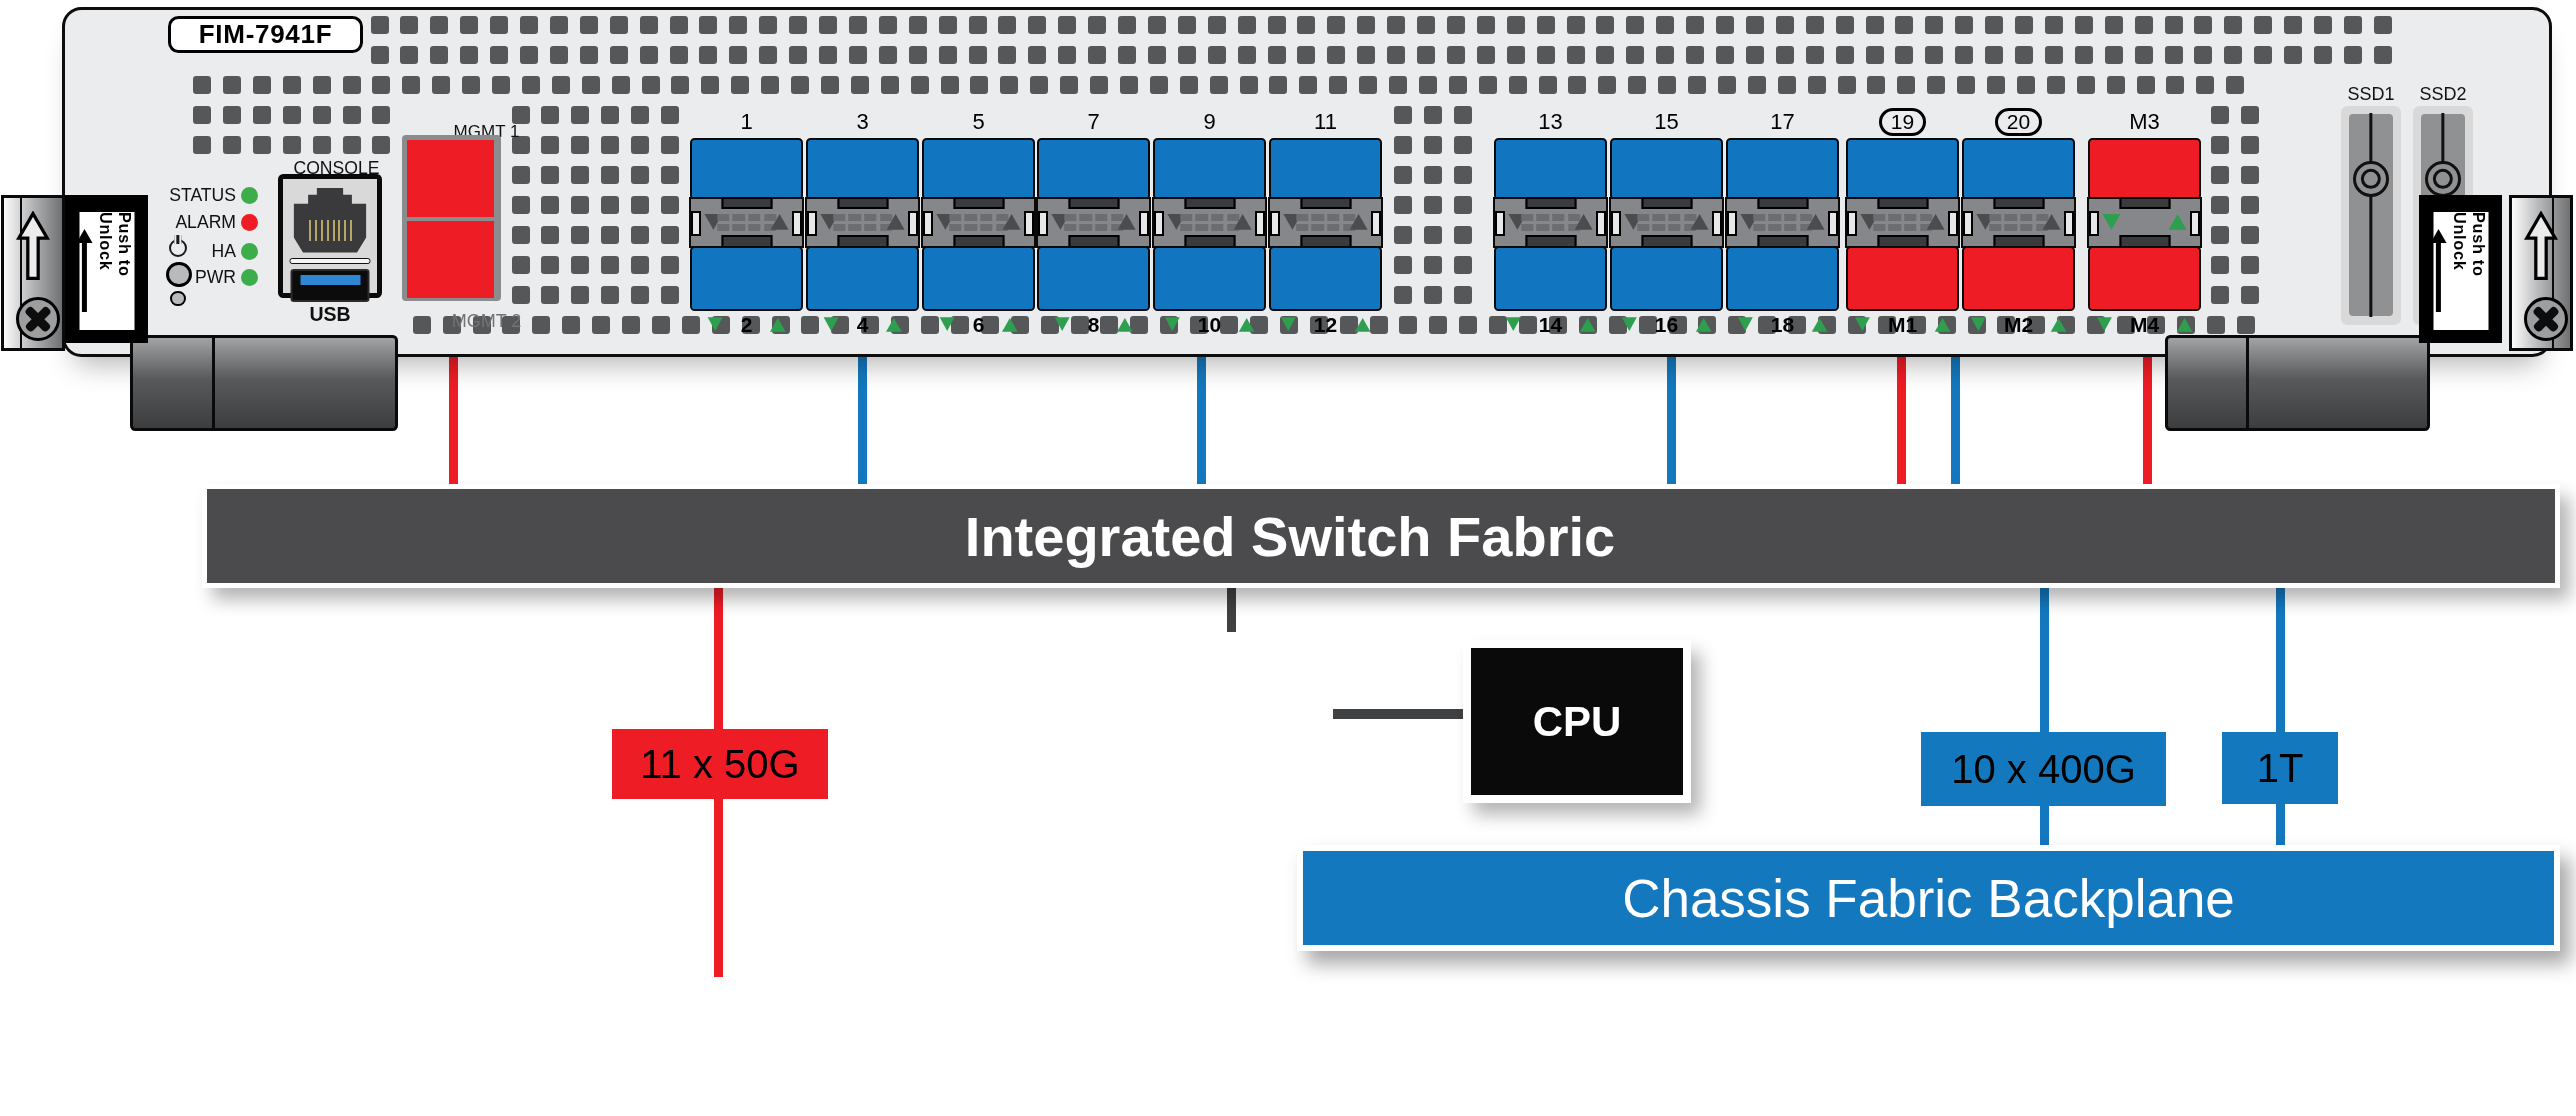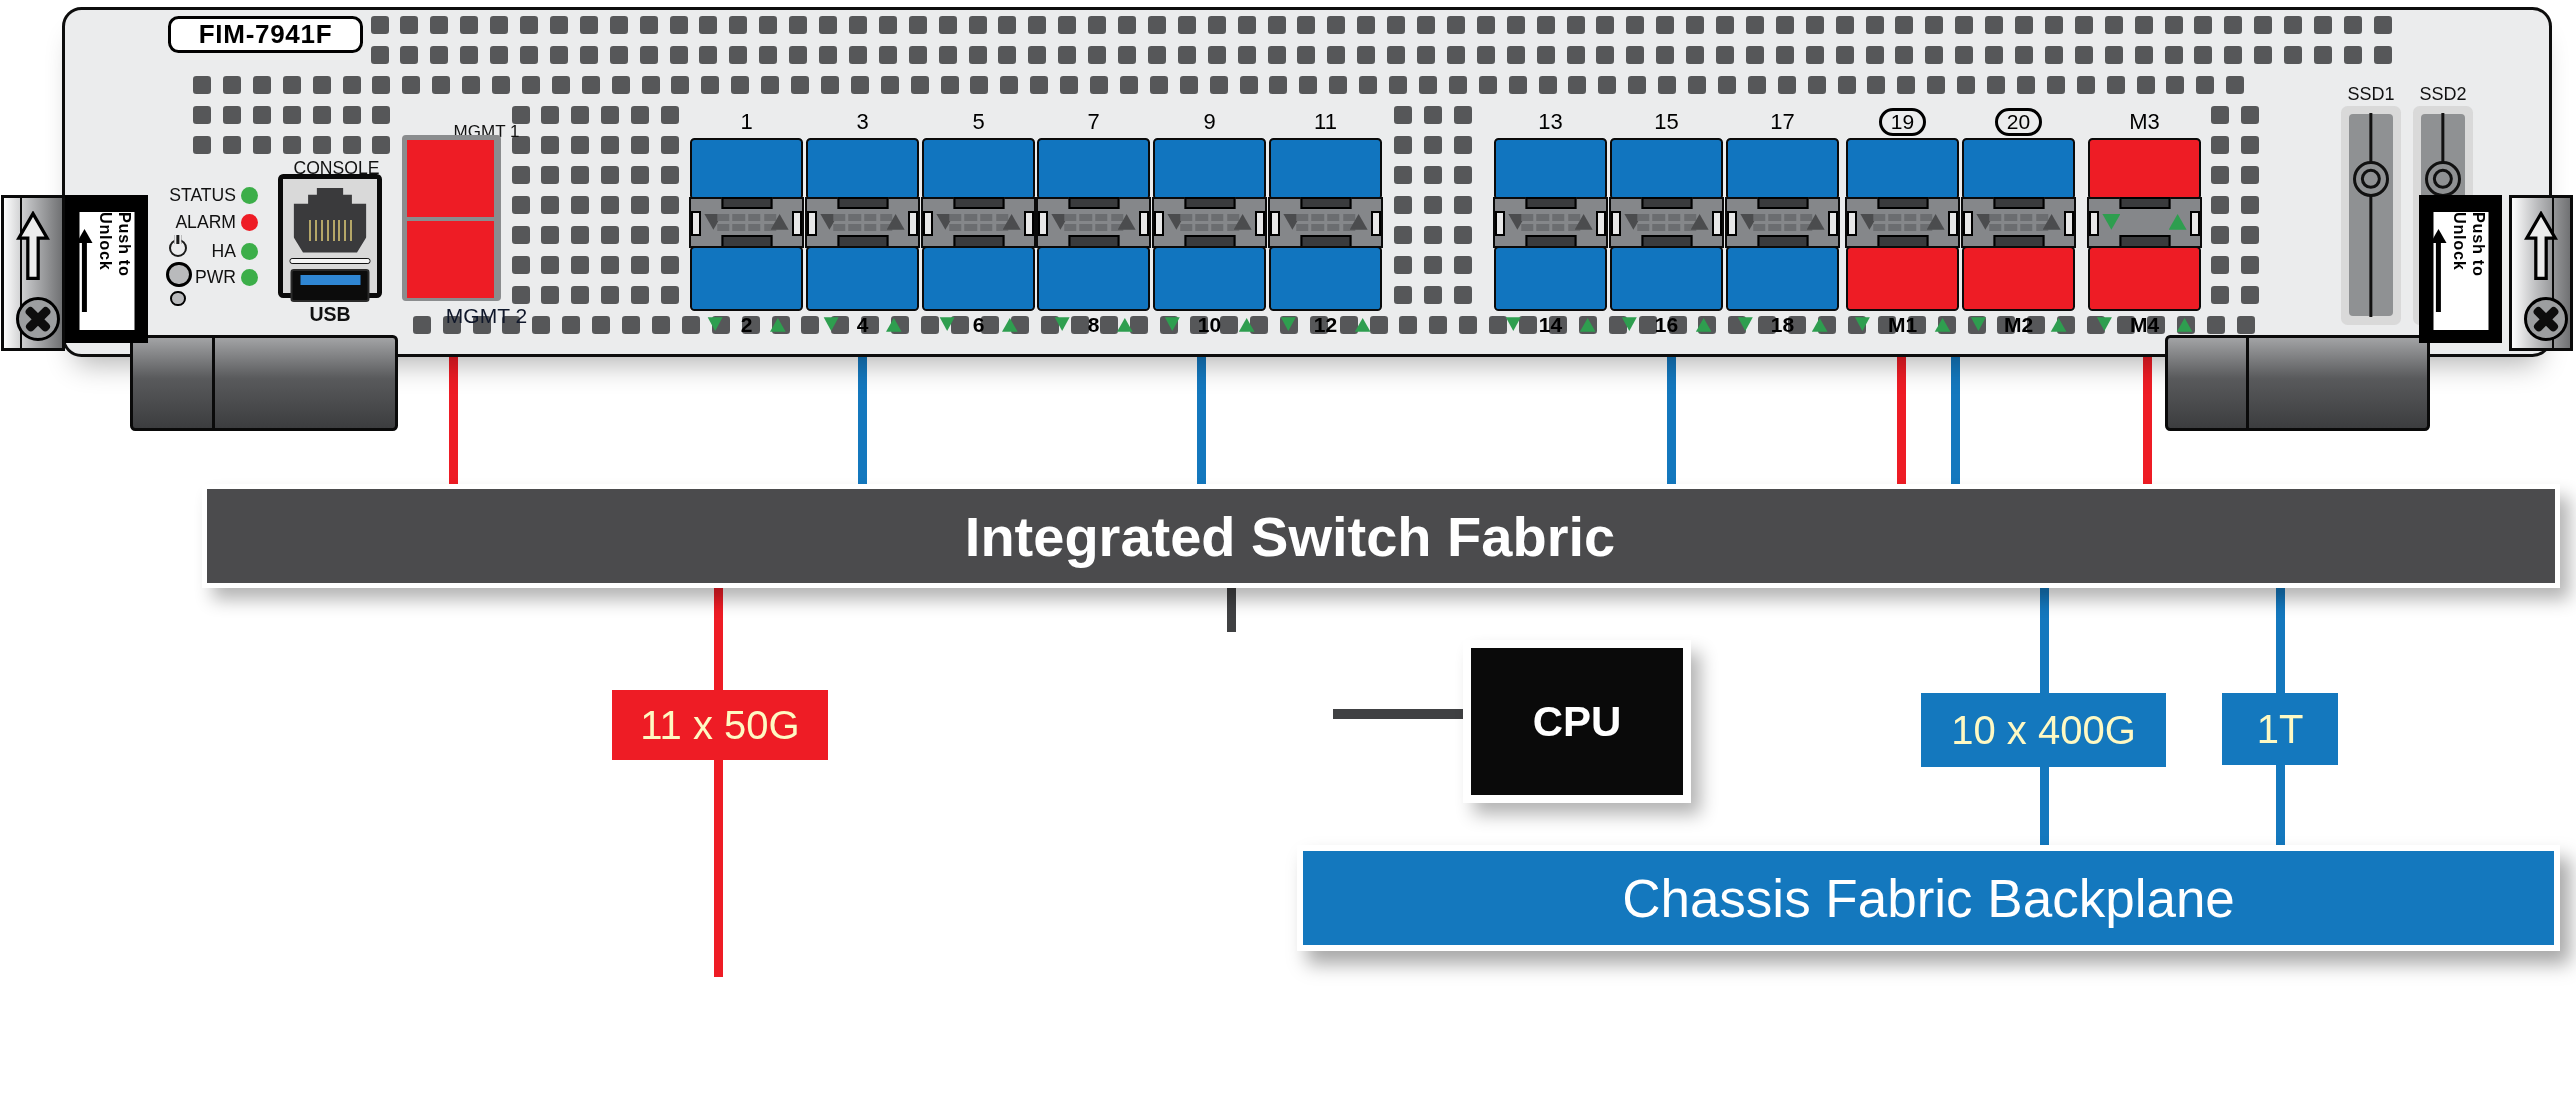--- a/index.html
+++ b/index.html
@@ -33,21 +33,21 @@
   #rj45 .pins{position:absolute;left:50%;top:50%;transform:translateX(-50%);width:43px;height:21px;
         background:repeating-linear-gradient(90deg,#b5a768 0 2px,transparent 2px 5.9px);}
   #console-sep{position:absolute;left:50%;top:79px;transform:translateX(-50%);width:79px;height:4.6px;background:#f4f4f4;border:1.3px solid #111;border-radius:2.6px;}
   #usb-port{position:absolute;left:50%;top:90px;transform:translateX(-50%);width:75px;height:29px;background:#0c0c0c;border:2px solid #2b2b2b;border-radius:3.3px;}
   #usb-port .tongue{position:absolute;left:50%;top:4.6px;transform:translateX(-50%);width:60px;height:10.4px;background:#2f86d3;}
   #usb-label{position:absolute;left:213px;top:293px;width:104px;text-align:center;font-size:19.5px;font-weight:bold;color:#111;}
   
   #mgmt1-label{position:absolute;left:337px;top:112px;width:169px;text-align:center;font-size:17px;color:#111;}
   #mgmt-frame{position:absolute;left:337px;top:125px;width:99px;height:166px;border:5.9px solid #8a8c8e;border-radius:3.9px;background:#8a8c8e;box-sizing:border-box;}
   .mgmt-port{position:absolute;left:0;width:87px;background:#ee1c25;}
-  #mgmt2-label{position:absolute;left:337px;top:294px;width:169px;text-align:center;font-size:21px;color:#0f172a;}
+  #mgmt2-label{position:absolute;left:337px;top:301px;width:169px;text-align:center;font-size:18px;color:#737373;}
   
   .pcol{position:absolute;top:99px;width:113px;height:229px;}
   .plabel{position:absolute;top:0;left:0;right:0;height:26px;display:flex;align-items:center;justify-content:center;
           font-size:22px;color:#000;}
   .plabel .pill{border:3.3px solid #000;border-radius:15.6px;padding:0 8.5px;line-height:22px;font-size:21px;background:#ebeced;}
   .pport{position:absolute;left:0;width:113px;border:2.6px solid #0a0a0a;border-radius:4.6px;box-sizing:border-box;}
   .pport.top{top:29px;height:62px;}
   .pport.bot{top:137px;height:65px;}
   .cage{position:absolute;left:-1.3px;right:-1.3px;top:88px;height:51px;background:#85878a;border:2.6px solid #0a0a0a;box-sizing:border-box;}
   .tab{position:absolute;left:50%;transform:translateX(-50%);width:47px;height:8.5px;background:#3a3b3d;border:2px solid #000;}
@@ -98,21 +98,21 @@
   #isf{position:absolute;left:202px;top:484px;width:2166px;height:94px;background:#4b4b4d;border:5.2px solid #fff;box-sizing:content-box;
        display:flex;align-items:center;justify-content:center;padding-right:182px;z-index:3;}
   #isf span{color:#fff;font-size:56px;}
   #np7{position:absolute;left:1112px;top:629px;width:224px;height:156px;background:#0c9b51;border:7.8px solid #fff;box-sizing:border-box;
        display:flex;flex-direction:column;align-items:center;justify-content:center;z-index:3;}
   #np7 div{color:#fff;font-size:36px;line-height:1.5;}
   #cpu{position:absolute;left:1463px;top:640px;width:228px;height:163px;background:#0a0a0a;border:8.5px solid #fff;box-sizing:border-box;
        display:flex;align-items:center;justify-content:center;z-index:3;}
   #cpu span{color:#fff;font-size:42px;}
   #np7-cpu{position:absolute;left:1333px;top:709px;width:133px;height:10.4px;background:#404143;z-index:2;}
-  .linklabel{position:absolute;display:flex;align-items:center;justify-content:center;color:#fef9c3;font-size:40px;z-index:3;}
+  .linklabel{position:absolute;display:flex;align-items:center;justify-content:center;color:#000000;font-size:40px;z-index:3;margin-top:39px;}
   #bar-fabric{position:absolute;left:1297px;top:845px;width:1251px;height:94px;background:#1478be;border:6.5px solid #fff;box-sizing:content-box;
               display:flex;align-items:center;justify-content:center;z-index:2;box-shadow:10.4px 13px 18px rgba(0,0,0,.35);}
   #bar-fabric span{color:#fff;font-size:53px;}
   #bar-base{position:absolute;left:187px;top:970px;width:1237px;height:96px;background:#ee1c25;border:6.5px solid #fff;box-sizing:content-box;
             display:flex;align-items:center;justify-content:center;z-index:2;box-shadow:10.4px 13px 18px rgba(0,0,0,.35);}
   #bar-base span{color:#fff;font-size:53px;}
 </style>
 </head>
 <body>
 

